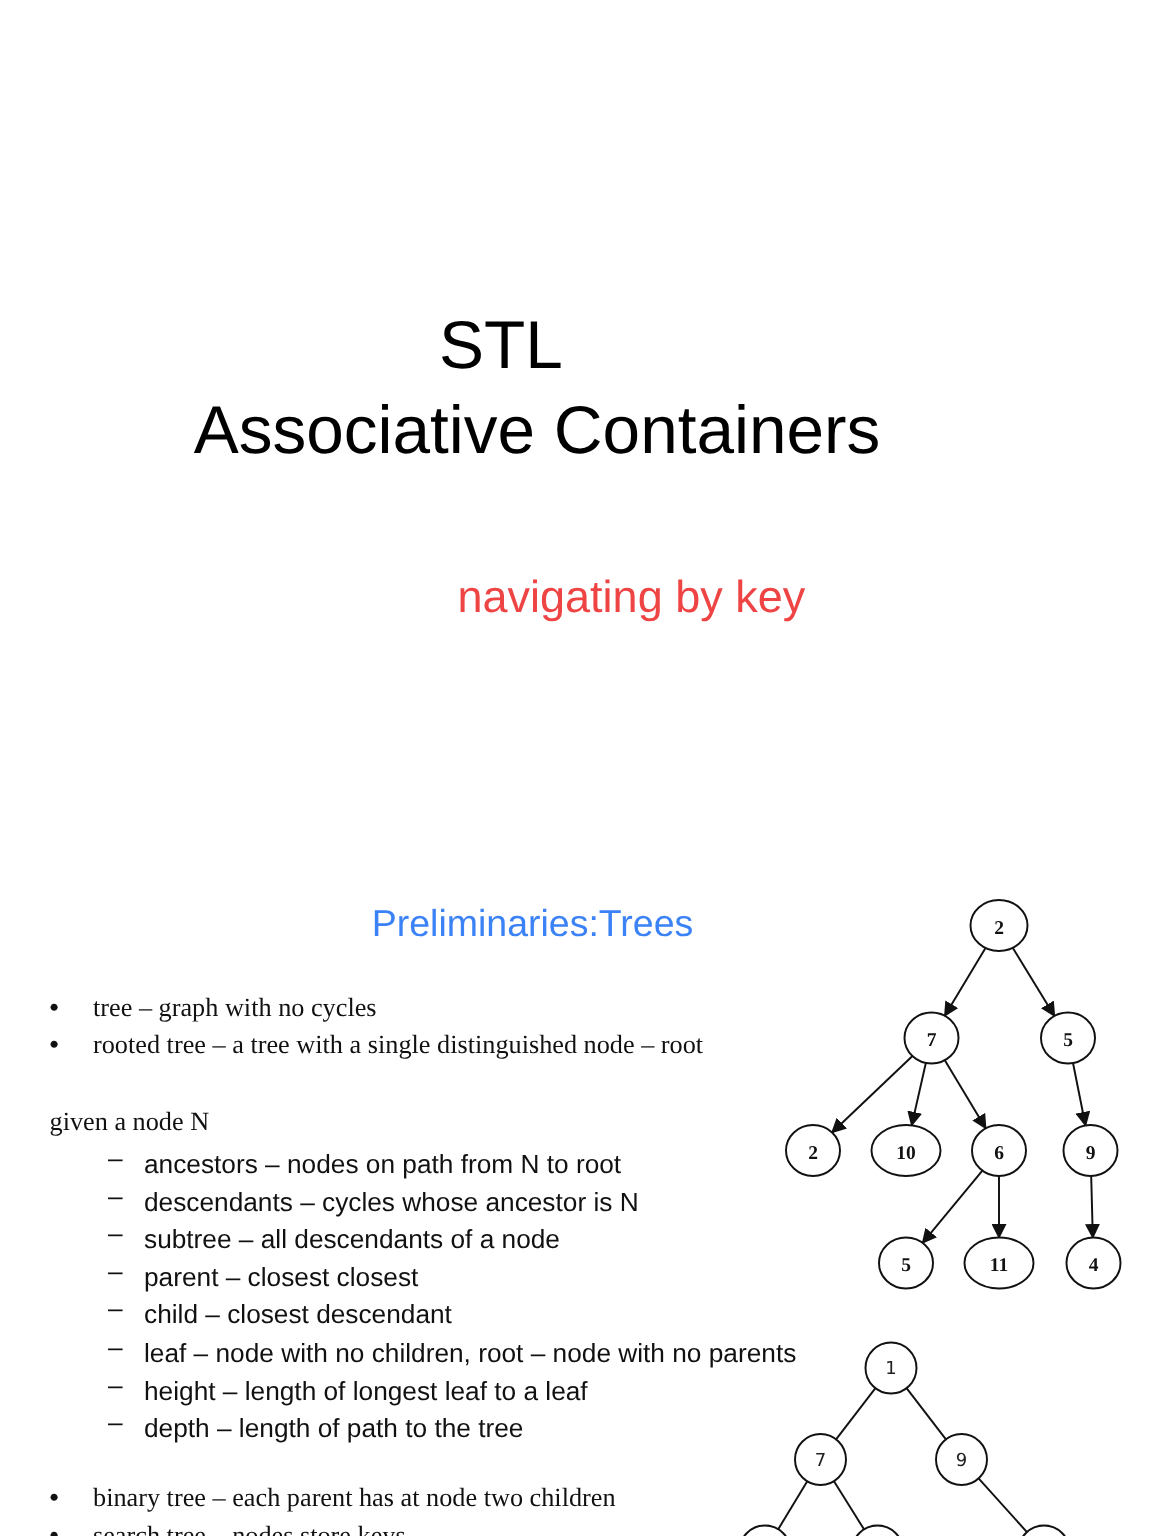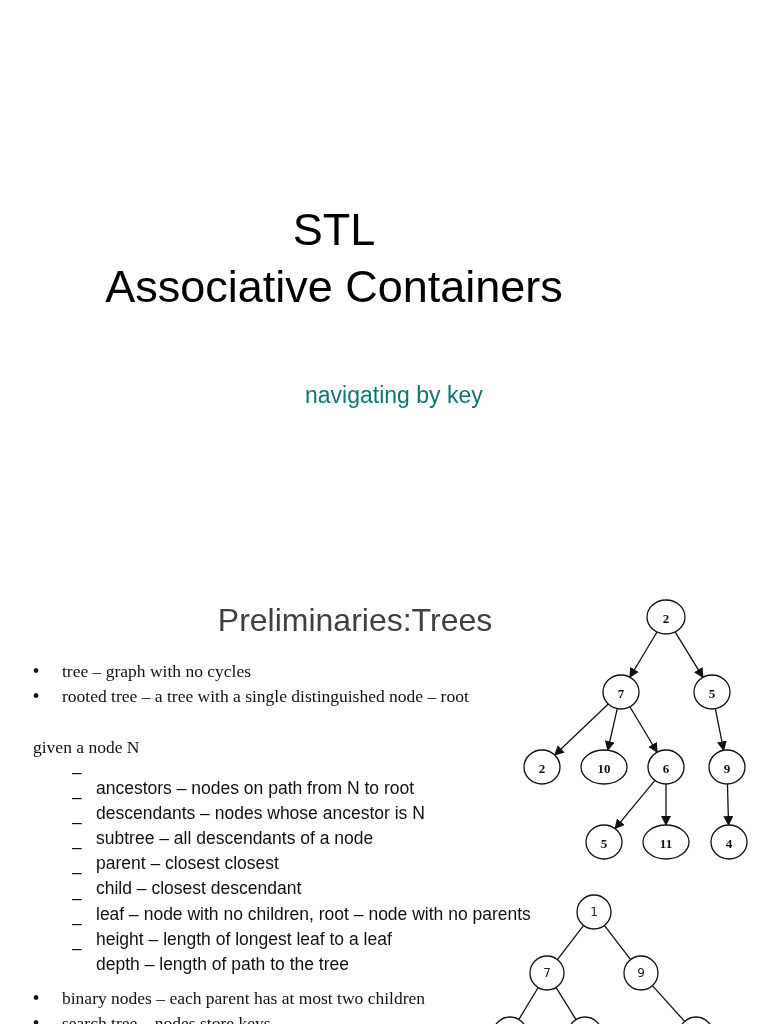--- a/index.html
+++ b/index.html
@@ -26,56 +26,56 @@
     .title-line {
       position: absolute;
       left: 0;
       width: 668px;
       text-align: center;
       font-size: 45px;
       line-height: 1;
       color: #000;
     }
     #stl-title { top: 207px; }
-    #assoc-title { top: 264px; }
+    #assoc-title { top: 264px; margin-left: 24px; }
     #subtitle {
       position: absolute;
       left: 305px;
       top: 384px;
-      font-size: 23px;
-      line-height: 1;
-      color: #0f766e;
+      font-size: 30px;
+      line-height: 1;
+      color: #ef4444;
     }
 
     #prelim-title {
       position: absolute;
       left: 0;
       width: 710px;
       text-align: center;
       top: 28px;
-      font-size: 32px;
-      line-height: 1;
-      color: #404040;
+      font-size: 25px;
+      line-height: 1;
+      color: #3b82f6;
     }
 
     .row {
       position: absolute;
       font-size: 17.5px;
       line-height: 1;
       white-space: nowrap;
       color: #111;
     }
     .row .mark {
       position: absolute;
       top: 0;
     }
     .row.bullet .mark { left: 0; }
     .row.bullet .txt { position: absolute; left: 29px; top: 0; font-family: Liberation Serif, serif; }
     .row.dash .mark { left: 0; }
-    .row.dash .txt { position: absolute; left: 24px; top: 16px; }
+    .row.dash .txt { position: absolute; left: 24px; top: 4px; }
     .row.plain .txt { position: absolute; left: 0; top: 0; font-family: Liberation Serif, serif; }
 
     svg#tree-1, svg#tree-2 {
       position: absolute;
       left: 0;
       top: 0;
       overflow: visible;
     }
     .node-circle {
       fill: #ffffff;
@@ -127,21 +127,21 @@
   <div class="row plain" style="left:33px; top:163px;">
     <span class="txt">given a node N</span>
   </div>
 
   <div class="row dash" style="left:72px; top:188px;">
     <span class="mark">–</span>
     <span class="txt">ancestors – nodes on path from N to root</span>
   </div>
   <div class="row dash" style="left:72px; top:213px;">
     <span class="mark">–</span>
-    <span class="txt">descendants – nodes whose ancestor is N</span>
+    <span class="txt">descendants – cycles whose ancestor is N</span>
   </div>
   <div class="row dash" style="left:72px; top:238px;">
     <span class="mark">–</span>
     <span class="txt">subtree – all descendants of a node</span>
   </div>
   <div class="row dash" style="left:72px; top:263px;">
     <span class="mark">–</span>
     <span class="txt">parent – closest closest</span>
   </div>
   <div class="row dash" style="left:72px; top:288px;">
@@ -156,21 +156,21 @@
     <span class="mark">–</span>
     <span class="txt">height – length of longest leaf to a leaf</span>
   </div>
   <div class="row dash" style="left:72px; top:364px;">
     <span class="mark">–</span>
     <span class="txt">depth – length of path to the tree</span>
   </div>
 
   <div class="row bullet" style="left:33px; top:414px;">
     <span class="mark">•</span>
-    <span class="txt">binary nodes – each parent has at most two children</span>
+    <span class="txt">binary tree – each parent has at node two children</span>
   </div>
   <div class="row bullet" style="left:33px; top:439px;">
     <span class="mark">•</span>
     <span class="txt">search tree – nodes store keys</span>
   </div>
 
   <svg id="tree-1" width="768" height="448">
     <defs>
       <marker id="arrowhead" markerWidth="10" markerHeight="10" refX="9" refY="5" orient="auto" markerUnits="userSpaceOnUse">
         <path d="M0,0 L10,5 L0,10 Z" fill="#111"></path>

